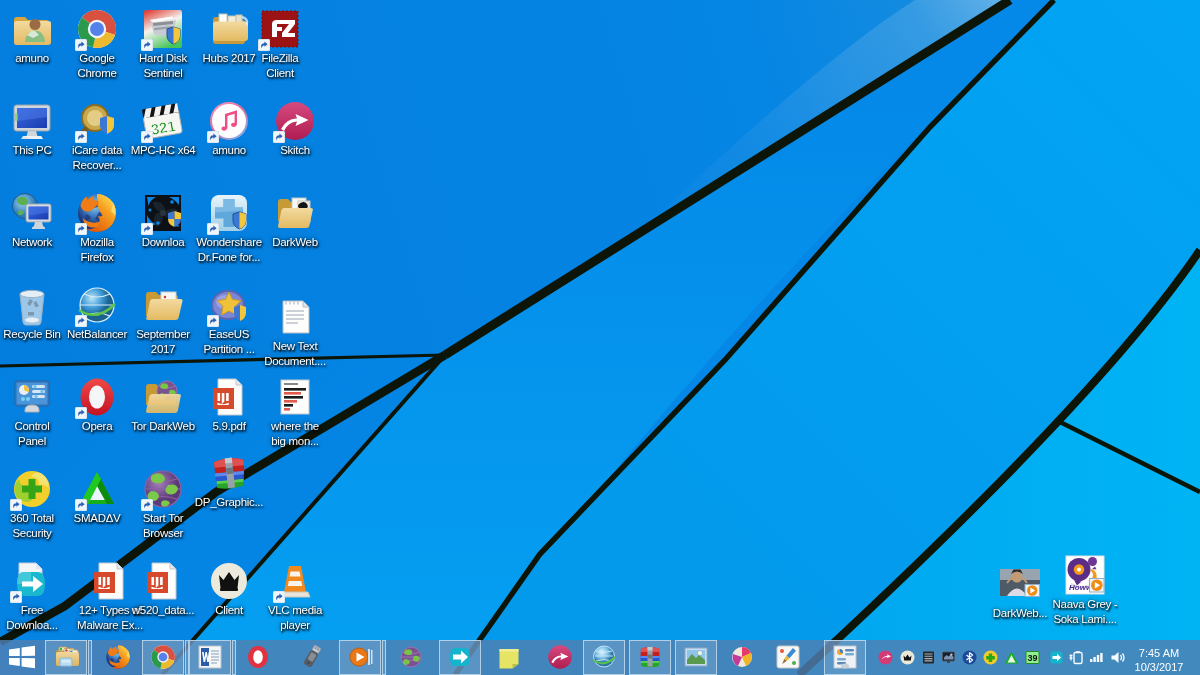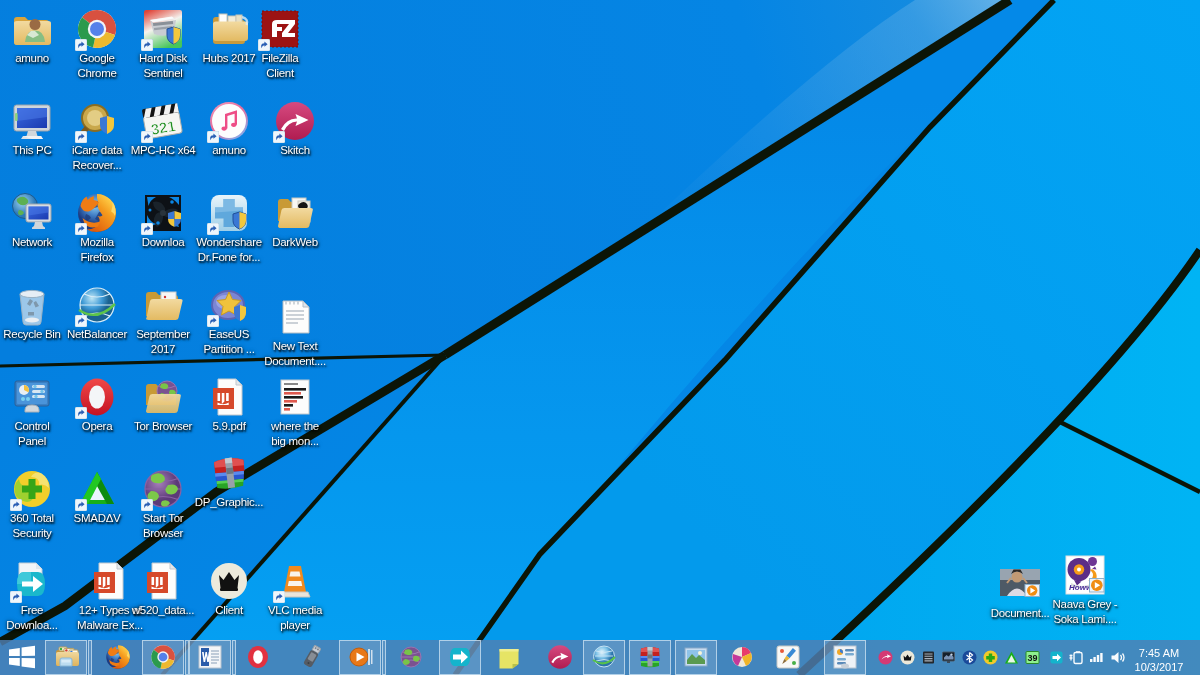--- a/index.html
+++ b/index.html
@@ -475,21 +475,21 @@
 <div class="di" style="left:125px;top:376px">
     <div class="ic">
       <svg class="mn" viewBox="0 0 42 42">
         <path d="M4 11 q0-3 3-3 l7 0 3 3 14 0 q3 0 3 3 l0 15 -30 0 Z" fill="#c89a36"></path>
         <circle cx="25" cy="15" r="10" fill="#7a5290"></circle>
         <path d="M25 5 a10 10 0 0 0 0 20 M25 5 a10 10 0 0 1 0 20 M17 10 q8 4 16 0 M17 20 q8-4 16 0" stroke="#9a72b0" stroke-width="1" fill="none"></path>
         <path d="M19 8 q5-2 7 1 1 3-2 4 -5 0-6-2 Z M28 14 q5-1 6 3 -2 4-6 2 -2-2 0-5 Z M19 17 q4 0 5 3 -1 3-5 3 -3-2 0-6 Z" fill="#78c448"></path>
         <path d="M4 35 l3.5-15 q0.5-2 3-2 l26 0 q2.8 0 2.3 2 l-3 15 q-0.5 2-3 2 l-26 0 q-2.8 0-2.8-2 Z" fill="url(#gfold)" fill-opacity="0.93"></path>
       </svg>
     </div>
-    <div class="lb">Tor Browser</div>
+    <div class="lb">Tor DarkWeb</div>
   </div>
 <div class="di" style="left:191px;top:376px">
     <div class="ic">
       <svg class="mn" viewBox="0 0 42 42">
         <path d="M10 3 l18 0 6 6 0 30 -24 0 Z" fill="#fdfdfc" stroke="#c2c8ce"></path>
         <path d="M28 3 l0 6 6 0 Z" fill="#e2e8ec" stroke="#c2c8ce"></path>
         <rect x="5" y="12" width="21" height="21" fill="#d6492a"></rect>
         <path d="M9.5 17 l0 8 2.6 0 0-8 Z M13.8 17 l0 11 2.6-2.6 0-8.4 Z M18.1 17 l0 8 2.6 0 0-8 Z" fill="#fff"></path>
         <path d="M9.5 26.5 q6 3.5 11.2 0 l0 2.5 -11.2 0 Z" fill="#fff"></path>
       </svg>
@@ -653,21 +653,21 @@
         <rect x="1" y="6" width="40" height="11" fill="#98a4b0"></rect>
         <circle cx="18" cy="14" r="5.5" fill="#c29a74"></circle>
         <path d="M12 11 q6-5 12 0 l-2.5-4.5 -7 0 Z" fill="#2e2a26"></path>
         <path d="M8 33 q10-15 20 0 Z" fill="#dcdae4"></path>
         <path d="M12 15 l-4 5 M24 15 l4 5" stroke="#c29a74" stroke-width="2"></path>
         <rect x="26" y="21.5" width="14.5" height="12" fill="#eef4fa" stroke="#8cb0cc"></rect>
         <circle cx="33.2" cy="27.5" r="5.2" fill="#f08c14"></circle>
         <path d="M31.4 24.5 l4.8 3 -4.8 3 Z" fill="#fff"></path>
       </svg>
     </div>
-    <div class="lb">Document...</div>
+    <div class="lb">DarkWeb...</div>
   </div>
 <div class="di" style="left:1047px;top:554px">
     <div class="ic">
       <svg class="mn" viewBox="0 0 42 42">
         <rect x="2" y="2" width="38" height="38" fill="#ffffff" stroke="#e2e2e2"></rect>
         <circle cx="15" cy="15.5" r="11.5" fill="#5c2d87"></circle>
         <circle cx="15" cy="15.5" r="5.2" fill="#f59a18"></circle>
         <circle cx="15" cy="15.5" r="2" fill="#fff"></circle>
         <path d="M10 26 l3 5.5 4.5-4 Z" fill="#5c2d87"></path>
         <circle cx="28.5" cy="7.5" r="4.5" fill="#6d3594"></circle>

